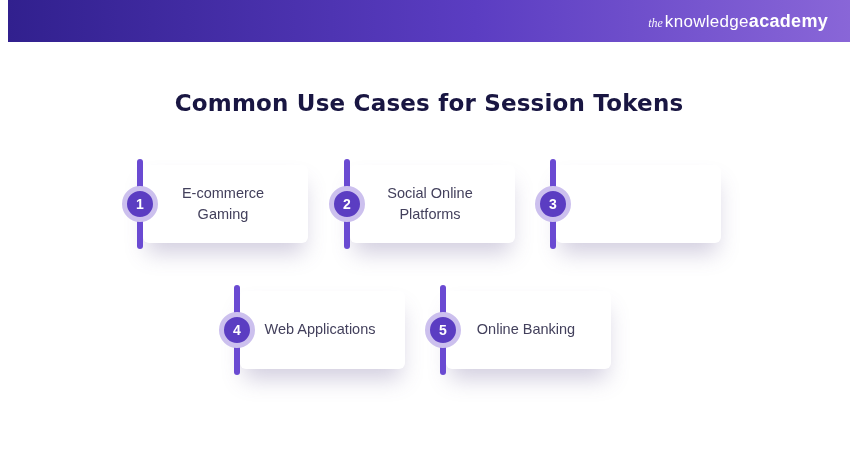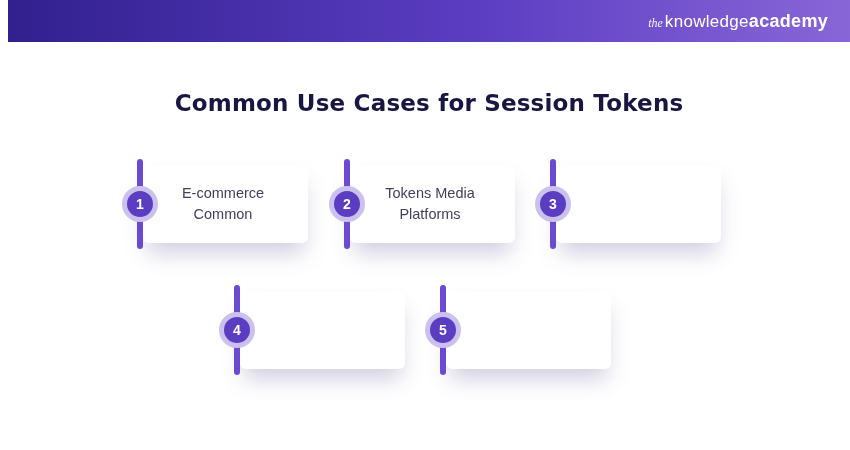--- a/index.html
+++ b/index.html
@@ -72,47 +72,49 @@
 </div>
 
 <h1 class="title">Common Use Cases for Session Tokens</h1>
 
 <div class="item" style="left:125px;top:159px;">
   <div class="card"></div>
   <div class="bar"></div>
   <div class="badge">
     <span>1</span>
   </div>
-  <div class="label">E-commerce Common</div>
+  <div class="label">E-commerce Gaming</div>
 </div>
 
 <div class="item" style="left:332px;top:159px;">
   <div class="card"></div>
   <div class="bar"></div>
   <div class="badge">
     <span>2</span>
   </div>
-  <div class="label">Tokens Media Platforms</div>
+  <div class="label">Social Online Platforms</div>
 </div>
 
 <div class="item" style="left:538px;top:159px;">
   <div class="card"></div>
   <div class="bar"></div>
   <div class="badge">
     <span>3</span>
   </div>
 </div>
 
 <div class="item" style="left:222px;top:285px;">
   <div class="card"></div>
   <div class="bar"></div>
   <div class="badge">
     <span>4</span>
   </div>
+  <div class="label">Web Applications</div>
 </div>
 
 <div class="item" style="left:428px;top:285px;">
   <div class="card"></div>
   <div class="bar"></div>
   <div class="badge">
     <span>5</span>
   </div>
+  <div class="label">Online Banking</div>
 </div>
 
 </body></html>

